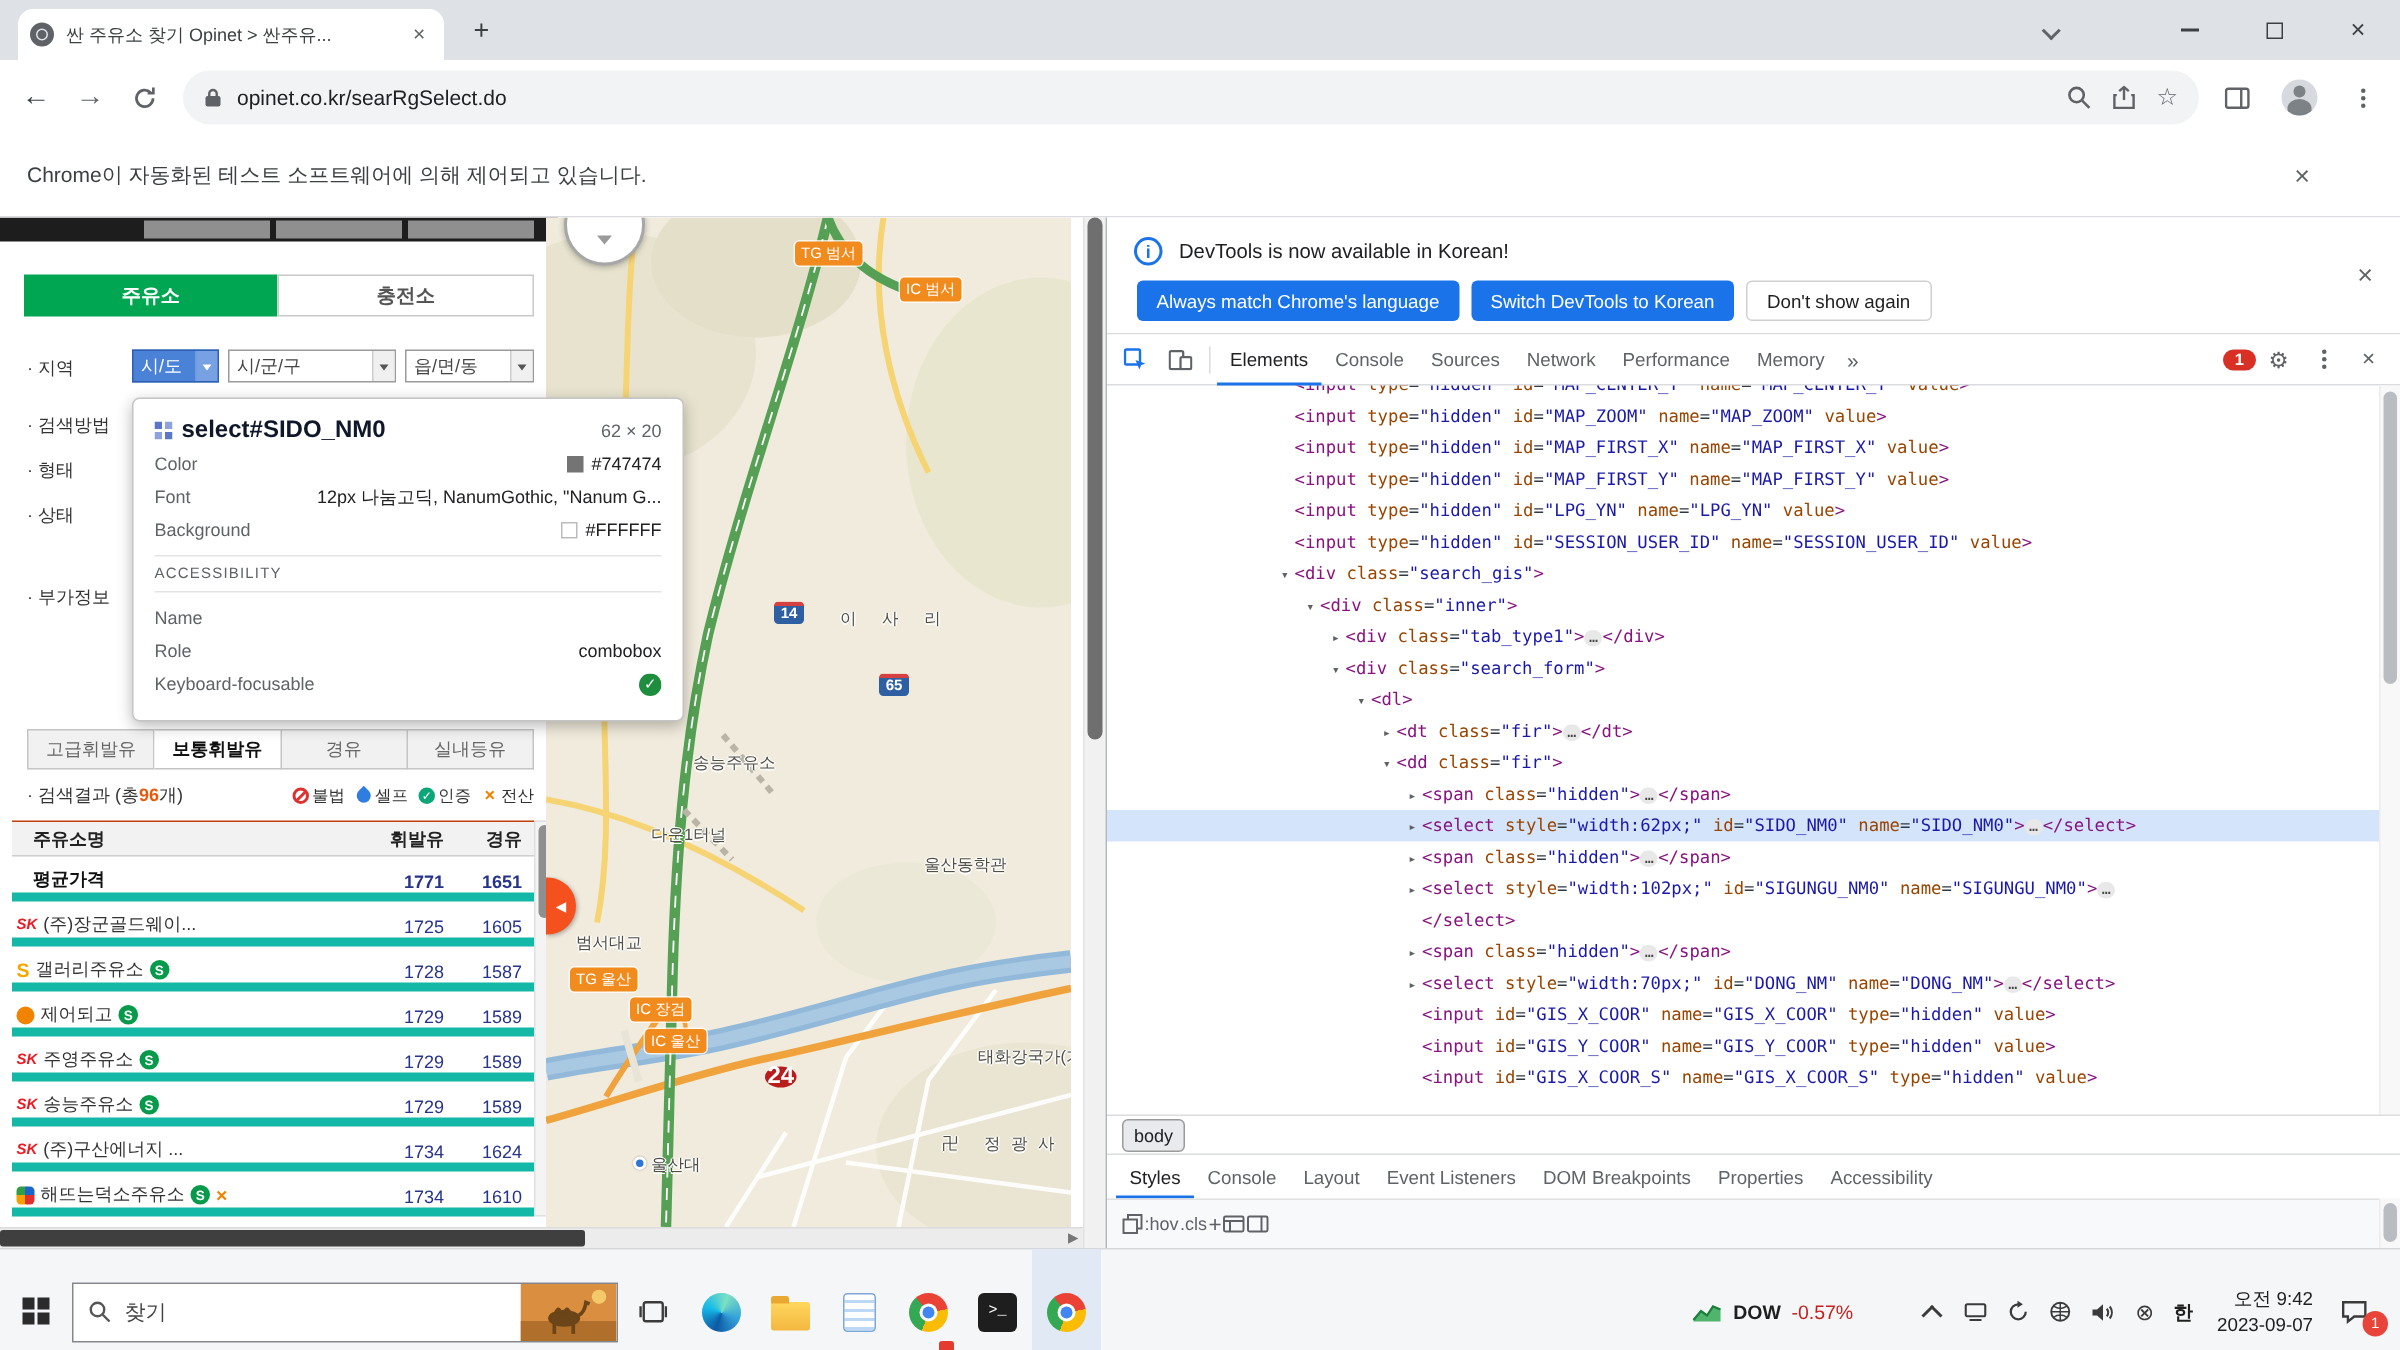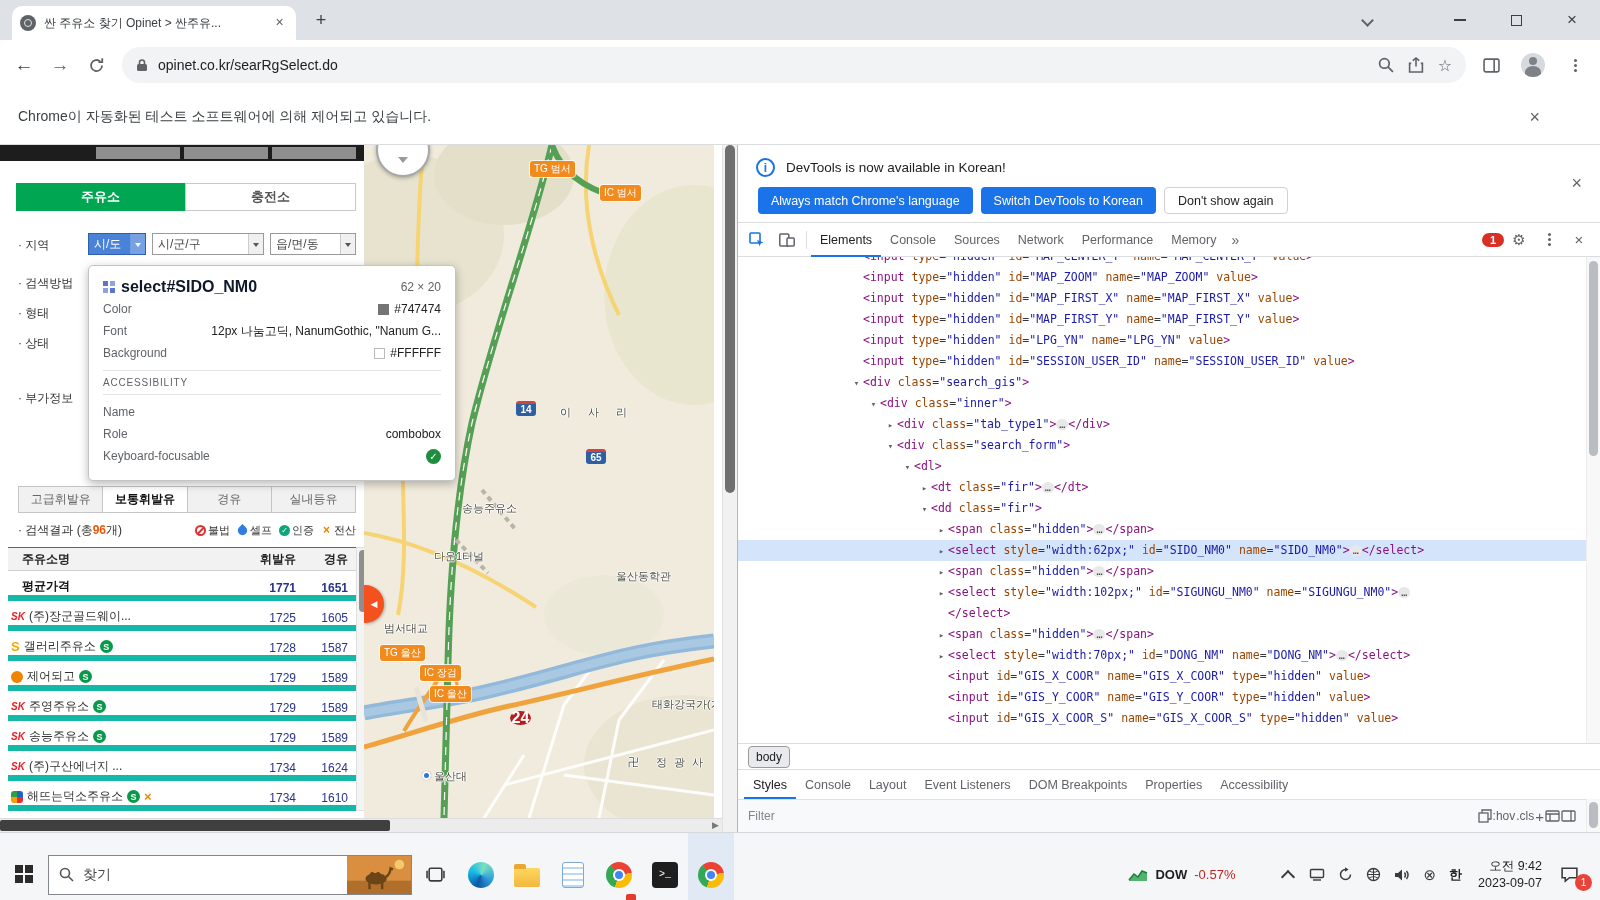--- a/index.html
+++ b/index.html
@@ -625,21 +625,20 @@
           <span class="ptab2 on">Styles</span>
           <span class="ptab2">Console</span>
           <span class="ptab2">Layout</span>
           <span class="ptab2">Event Listeners</span>
           <span class="ptab2">DOM Breakpoints</span>
           <span class="ptab2">Properties</span>
           <span class="ptab2">Accessibility</span>
         </div>
 
       <div class="dt-filter">
-        <input class="df-input" placeholder="Filter" style="">
         <span class="df-right">
           <svg width="14" height="14" viewBox="0 0 14 14">
               <rect x="1" y="4" width="9" height="9" stroke="#5f6368" fill="none" stroke-width="1.3"></rect>
               <path d="M4 4V1h9v9h-3" stroke="#5f6368" fill="none" stroke-width="1.3"></path>
             </svg>
           <span class="df-txt">:hov</span>
           <span class="df-txt">.cls</span>
           <span class="df-txt plus">+</span>
           <svg width="15" height="12" viewBox="0 0 15 12">
               <rect x="1" y="1" width="13" height="10" rx="1" stroke="#5f6368" fill="none" stroke-width="1.3"></rect>

